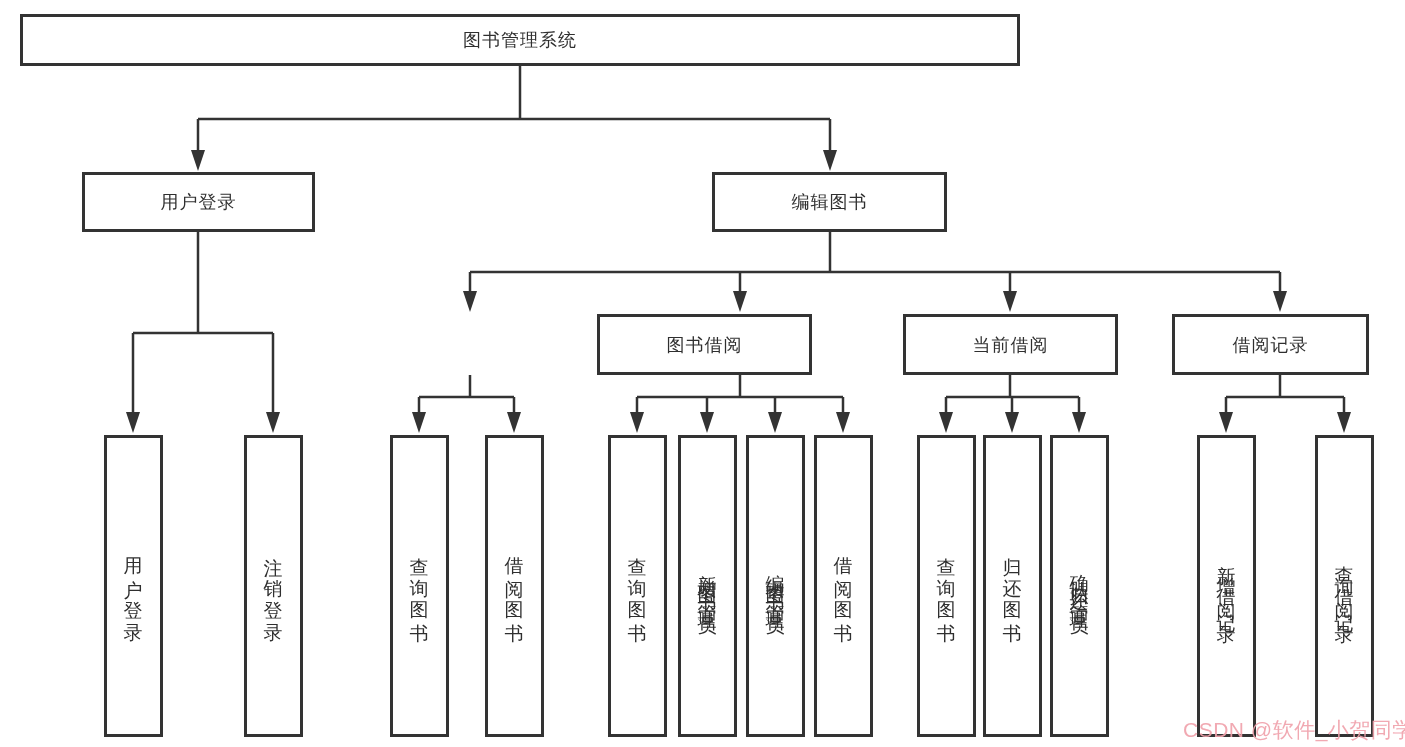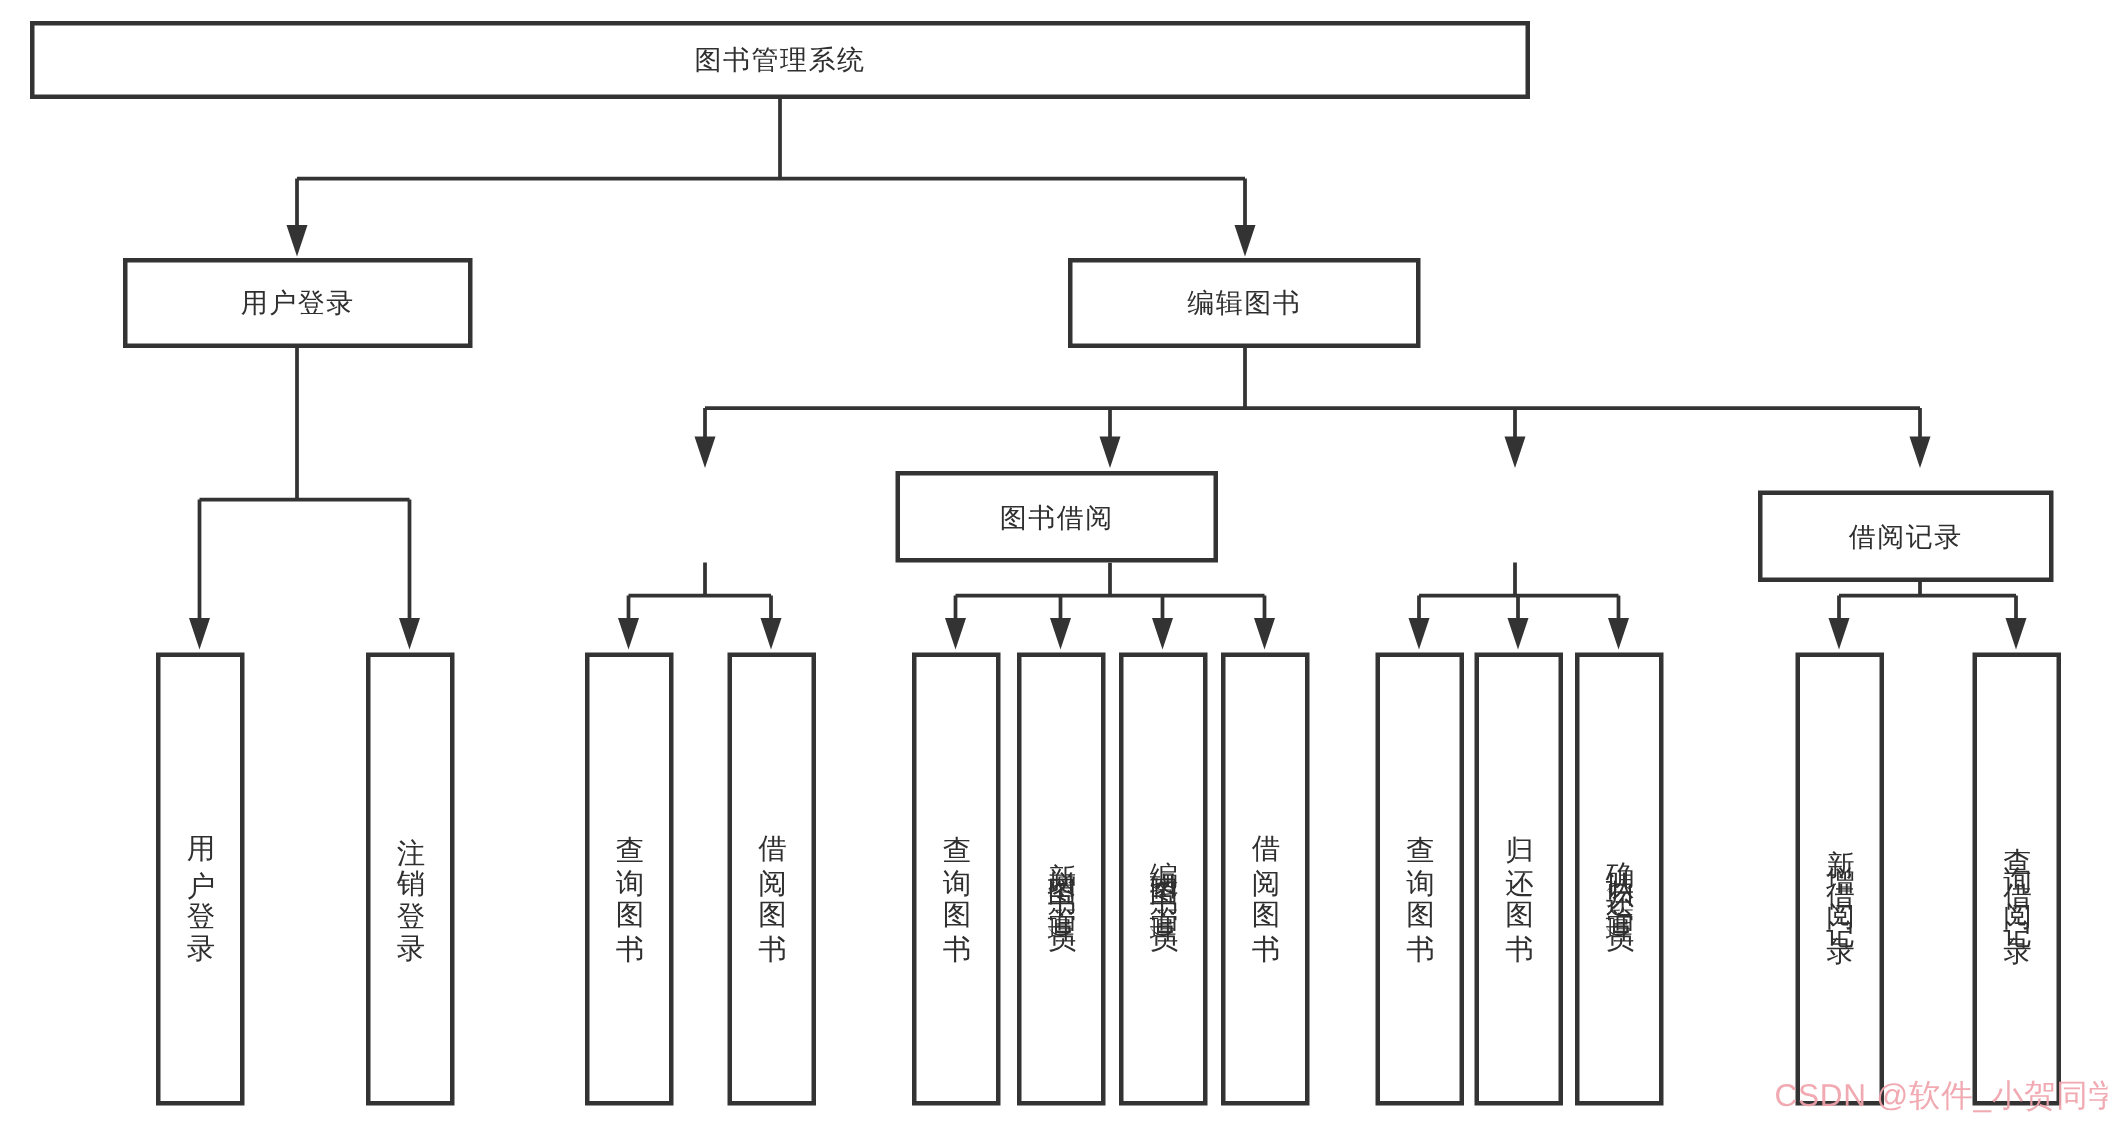--- a/index.html
+++ b/index.html
@@ -150,21 +150,24 @@
   <div class="node hbox" style="left:82px; top:172px; width:233px; height:60px;">
     <span>用户登录</span>
   </div>
   <div class="node hbox" style="left:712px; top:172px; width:235px; height:60px;">
     <span>编辑图书</span>
   </div>
 
   <div class="node hbox" style="left:597px; top:314px; width:215px; height:61px;">
     <span>图书借阅</span>
   </div>
-  <div class="node hbox" style="left:1172px; top:327px; width:197px; height:61px;">
+  <div class="node hbox" style="left:903px; top:314px; width:215px; height:61px;">
+    <span>当前借阅</span>
+  </div>
+  <div class="node hbox" style="left:1172px; top:314px; width:197px; height:61px;">
     <span>借阅记录</span>
   </div>
 
   <div class="node vbox sp-wide" style="left:104px;">
     <span>用户登录</span>
   </div>
   <div class="node vbox sp-wide" style="left:244px;">
     <span>注销登录</span>
   </div>
 

